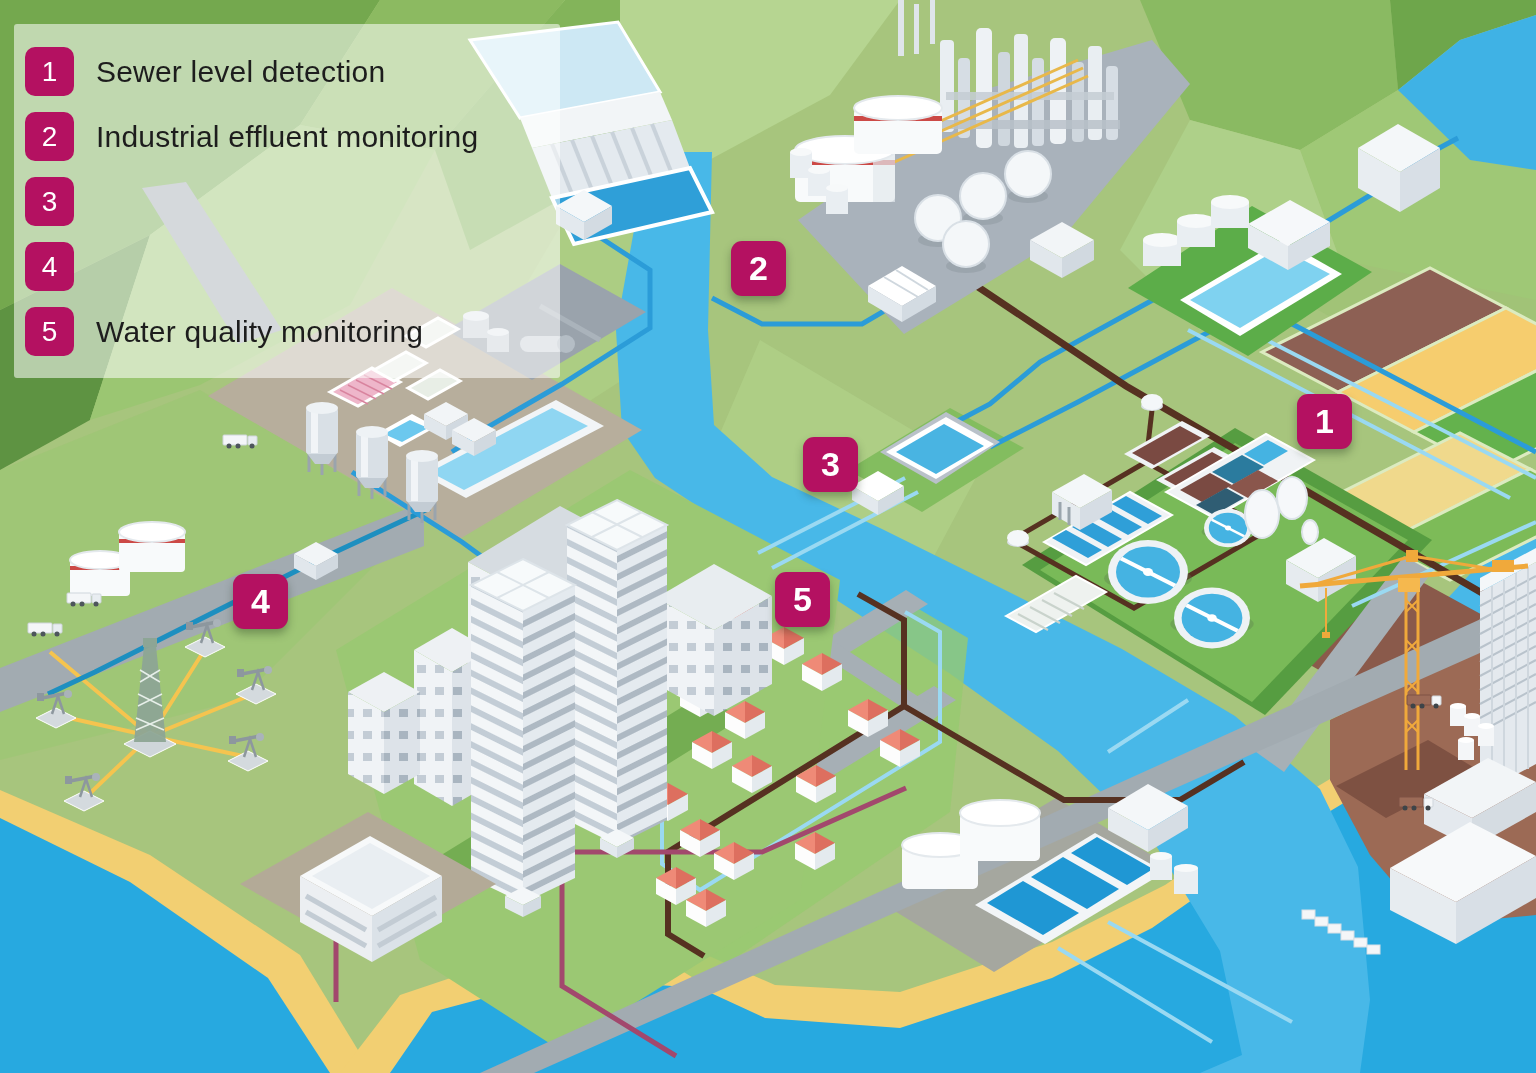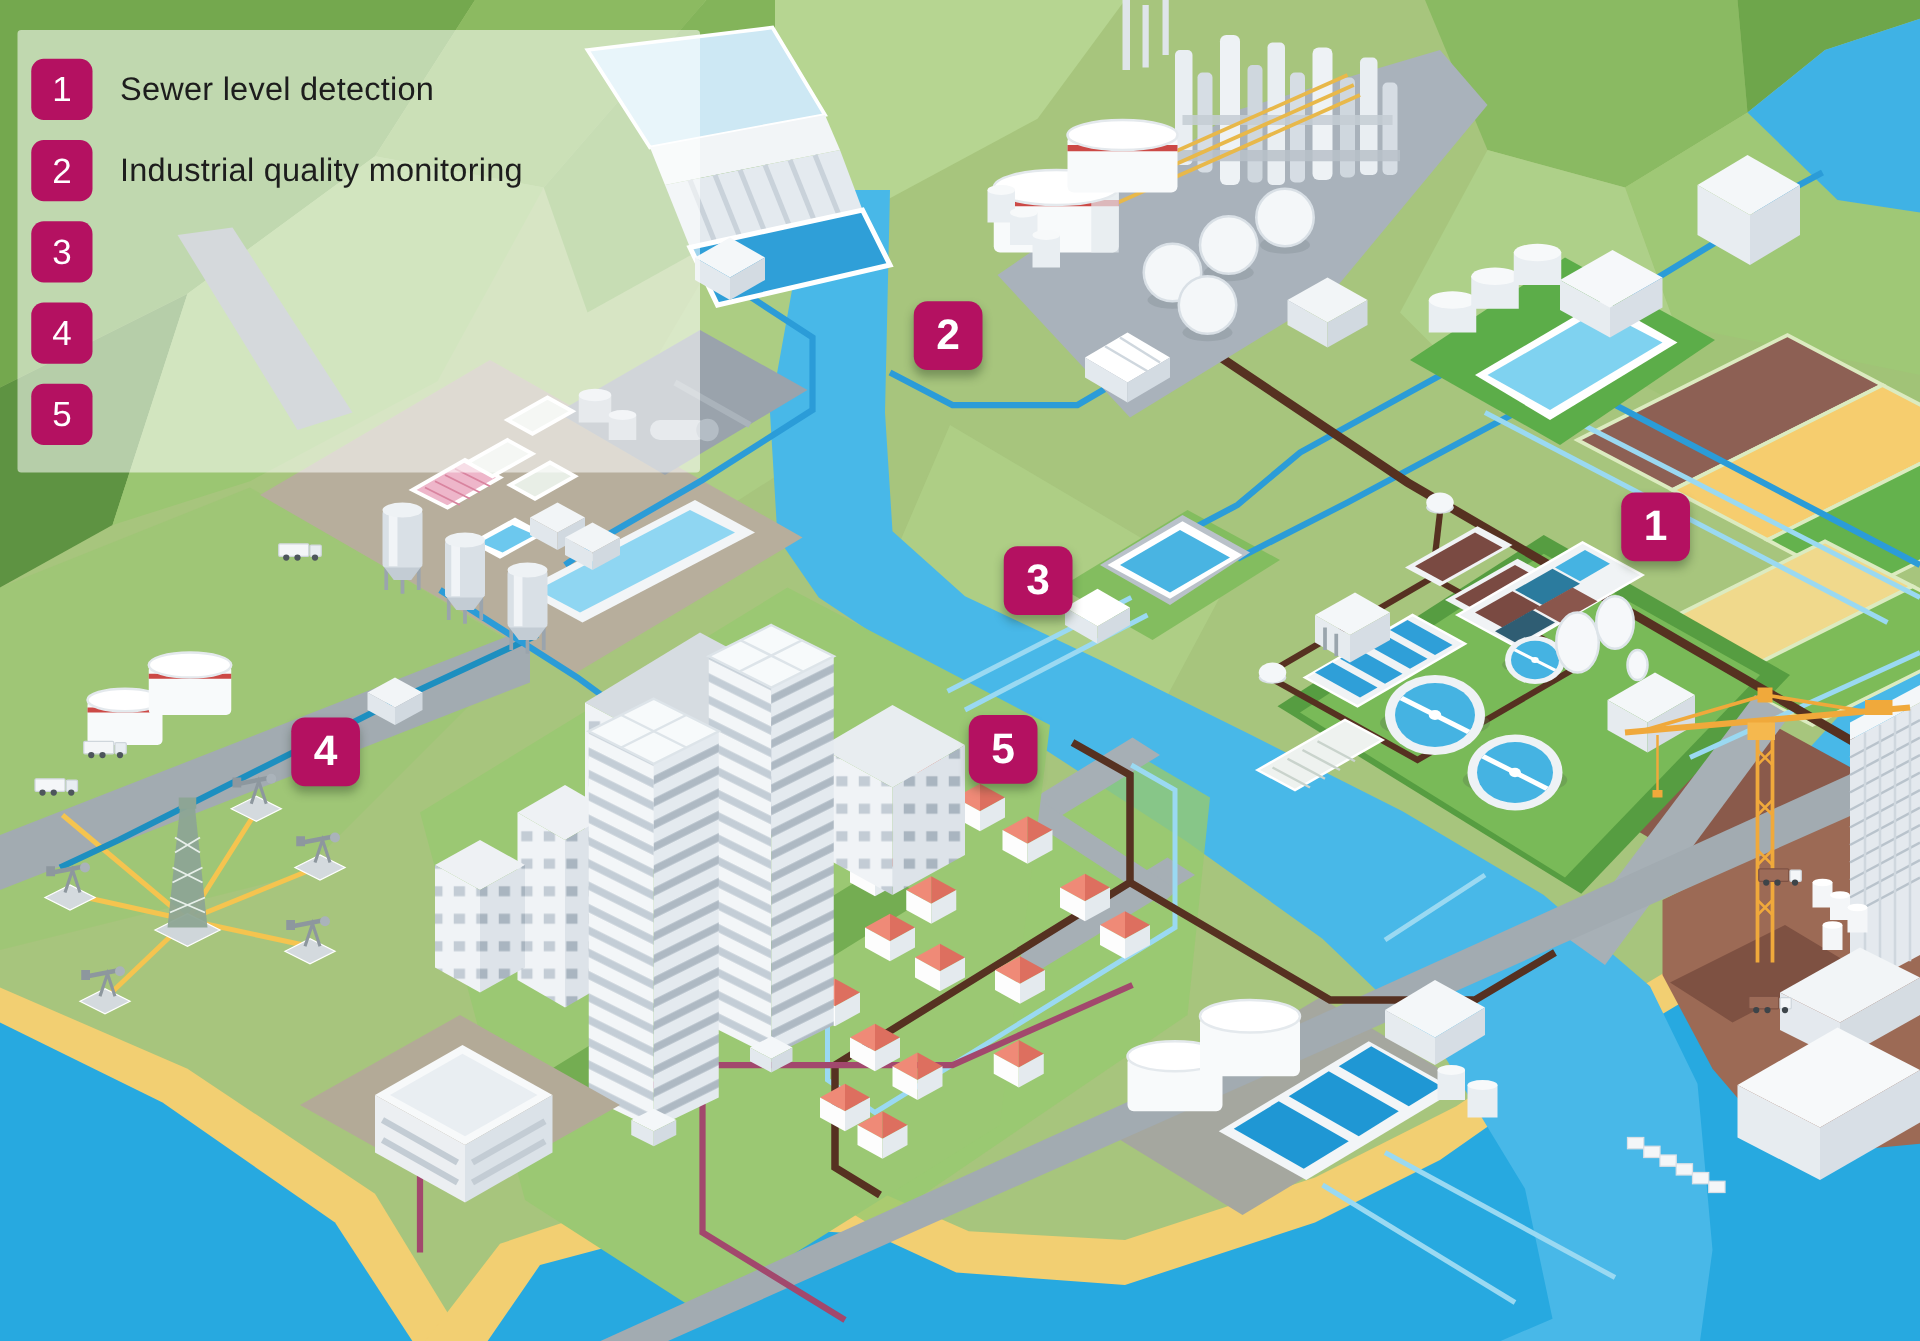--- a/index.html
+++ b/index.html
@@ -8,21 +8,21 @@
          font-family:"Liberation Sans",sans-serif;}
   .stage svg{position:absolute;left:0;top:0;}
   
   .legend{position:absolute;left:14px;top:24px;width:546px;height:354px;
           background:rgba(255,255,255,0.55);border-radius:3px;
           display:flex;flex-direction:column;gap:16px;padding-top:23px;box-sizing:border-box;}
   .legend-row{display:flex;align-items:center;height:49px;padding-left:11px;}
   .legend-badge{width:49px;height:49px;border-radius:10px;background:var(--accent-magenta,#b41161);
           color:#fff;font-size:28px;display:flex;align-items:center;justify-content:center;
           flex:0 0 49px;}
-  .legend-label{margin-left:22px;font-size:26px;color:var(--legend-text,#1d1d1d);letter-spacing:.2px;}
+  .legend-label{margin-left:22px;font-size:30px;color:var(--legend-text,#1d1d1d);letter-spacing:.2px;}
   
   .marker{position:absolute;width:55px;height:55px;border-radius:11px;
           background:var(--accent-magenta,#b41161);color:#fff;font-size:34px;font-weight:bold;
           display:flex;align-items:center;justify-content:center;
           box-shadow:0 5px 8px rgba(30,50,25,.35);}
 </style>
 </head>
 <body>
 
 <div class="stage">
@@ -649,30 +649,31 @@
 
 </svg>
 
 <div class="legend">
   <div class="legend-row">
     <span class="legend-badge">1</span>
     <span class="legend-label">Sewer level detection</span>
   </div>
   <div class="legend-row">
     <span class="legend-badge">2</span>
-    <span class="legend-label">Industrial quality monitoring</span>
+    <span class="legend-label">Industrial effluent monitoring</span>
   </div>
   <div class="legend-row">
     <span class="legend-badge">3</span>
   </div>
   <div class="legend-row">
     <span class="legend-badge">4</span>
   </div>
   <div class="legend-row">
     <span class="legend-badge">5</span>
+    <span class="legend-label">Water quality monitoring</span>
   </div>
 </div>
 
 <div class="marker" style="left:1297px;top:394px;">1</div>
 <div class="marker" style="left:731px;top:241px;">2</div>
 <div class="marker" style="left:803px;top:437px;">3</div>
 <div class="marker" style="left:233px;top:574px;">4</div>
 <div class="marker" style="left:775px;top:572px;">5</div>
 
 </div>

